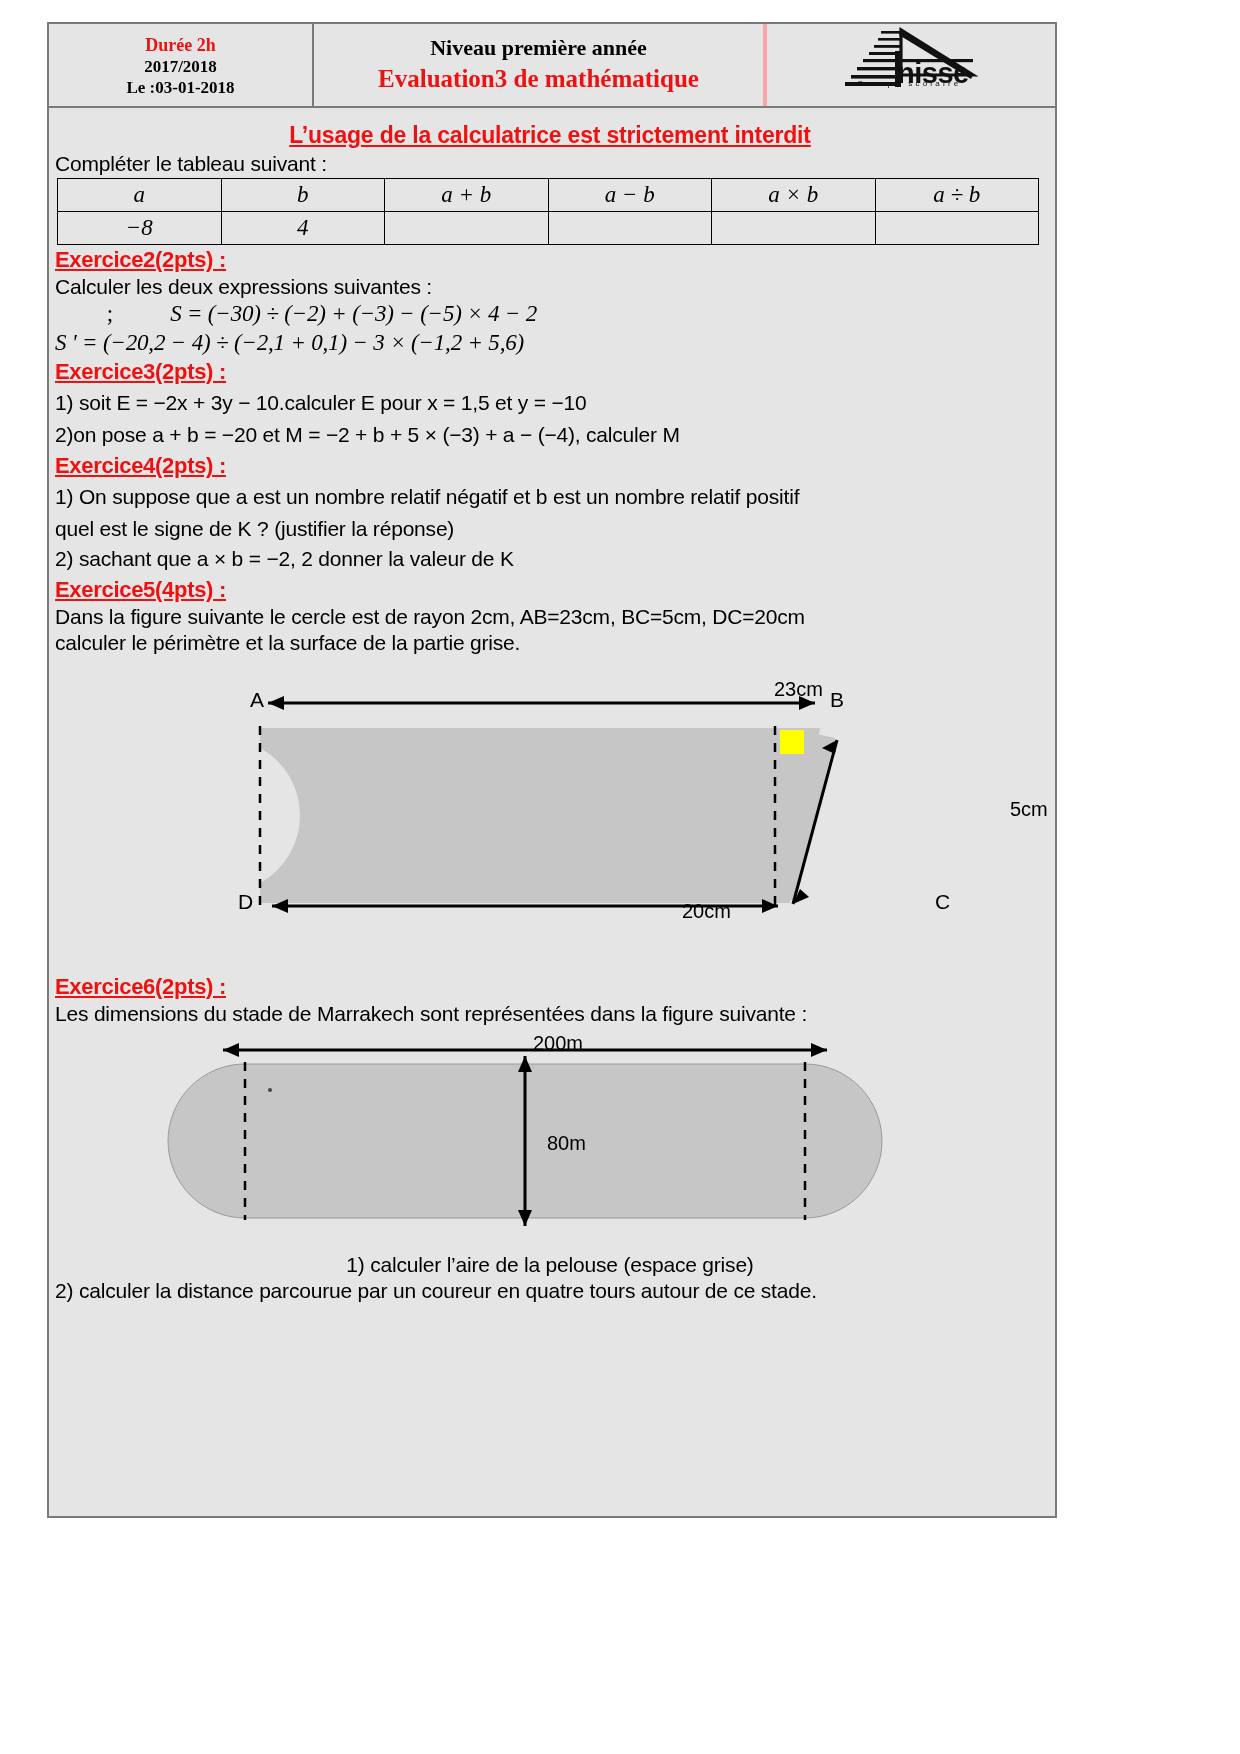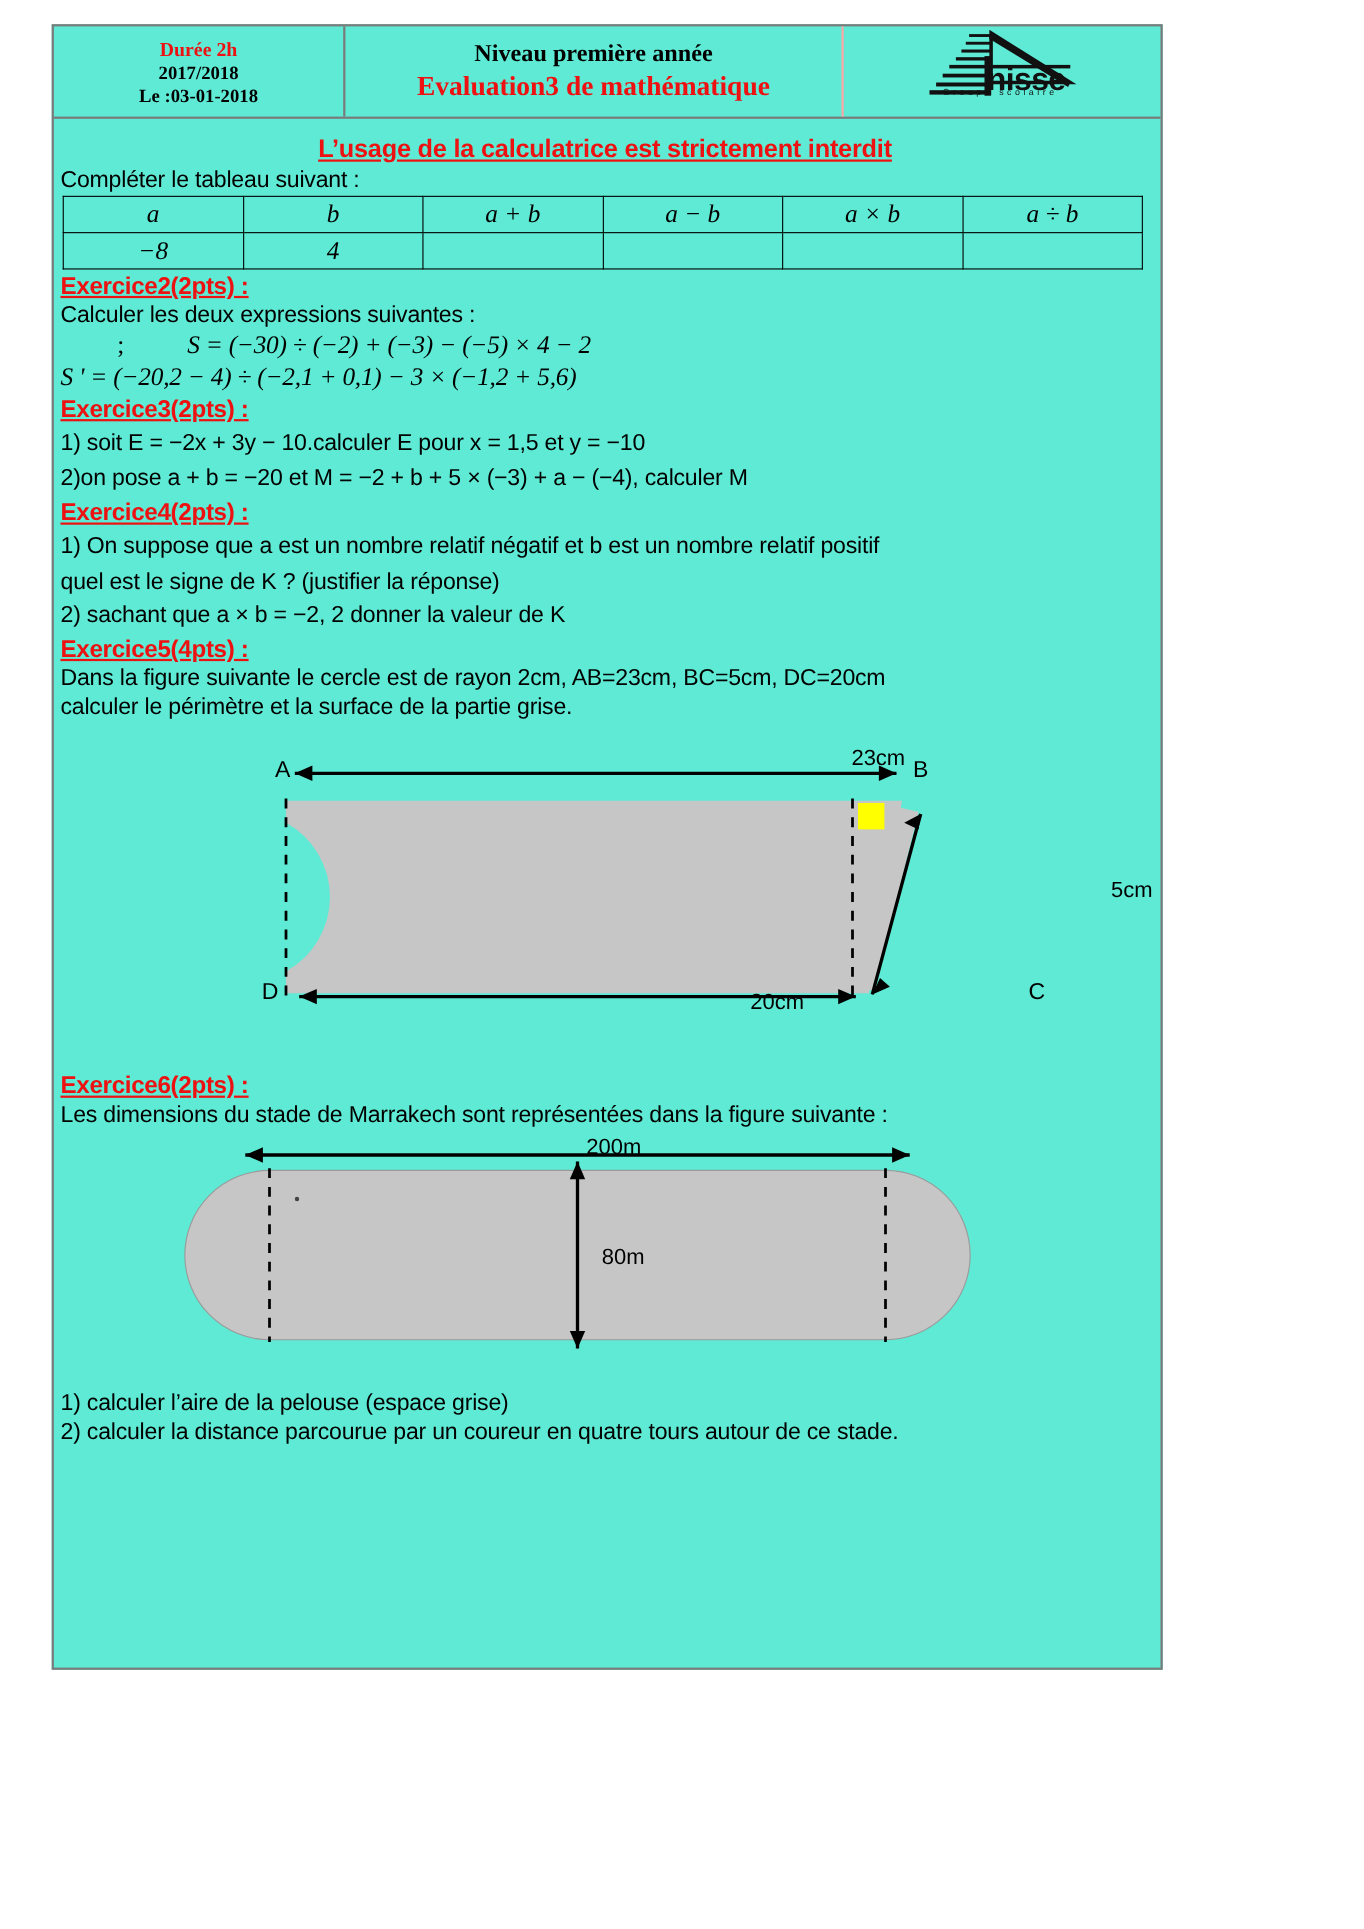--- a/index.html
+++ b/index.html
@@ -16,21 +16,21 @@
     overflow: hidden;
   }
   .page {
     position: absolute;
     left: 47px;
     top: 22px;
     width: 1010px;
     height: 1496px;
     border: 2px solid #7a7a7a;
     box-sizing: border-box;
-    background: #5eead4;
+    background: #e5e5e5;
   }
   
   .hdr {
     display: flex;
     border-bottom: 2px solid #7a7a7a;
     height: 84px;
     box-sizing: border-box;
   }
   .hdr-cell {
     box-sizing: border-box;
@@ -40,21 +40,21 @@
     justify-content: center;
     font-family: "Liberation Serif", serif;
   }
   .hdr-left {
     width: 265px;
     border-right: 2px solid #7a7a7a;
     padding-top: 2px;
   }
   .hdr-mid {
     flex: 1;
-    border-right: 2px solid #fca5a5;
+    border-right: 4px solid #fca5a5;
   }
   .hdr-right {
     width: 288px;
     justify-content: center;
     align-items: center;
   }
   .l1 {
     font-weight: bold;
     font-size: 18px;
     color: #ee1111;
@@ -329,17 +329,17 @@
         <line x1="420" y1="24" x2="420" y2="194" stroke="#000" stroke-width="3"></line>
         <polygon points="420,24 413,40 427,40" fill="#000"></polygon>
         <polygon points="420,194 413,178 427,178" fill="#000"></polygon>
 
         <circle cx="165" cy="58" r="2" fill="#444"></circle>
       </svg>
       <div class="lab" style="left:478px; top:0px;">200m</div>
       <div class="lab" style="left:492px; top:100px;">80m</div>
     </div>
 
-    <div class="txt" style="margin-top:16px;">1) calculer l’aire de la pelouse (espace grise)</div>
+    <div class="txt" style="margin-top:5px;text-align:center;">1) calculer l’aire de la pelouse (espace grise)</div>
     <div class="txt">2) calculer la distance parcourue par un coureur en quatre tours autour de ce stade.</div>
 
   </div>
 </div>
 
 </body></html>

